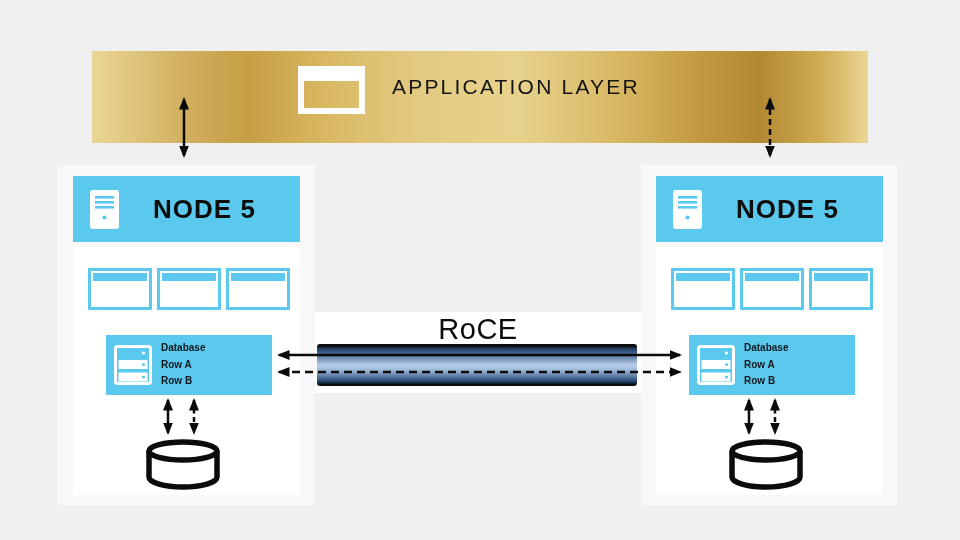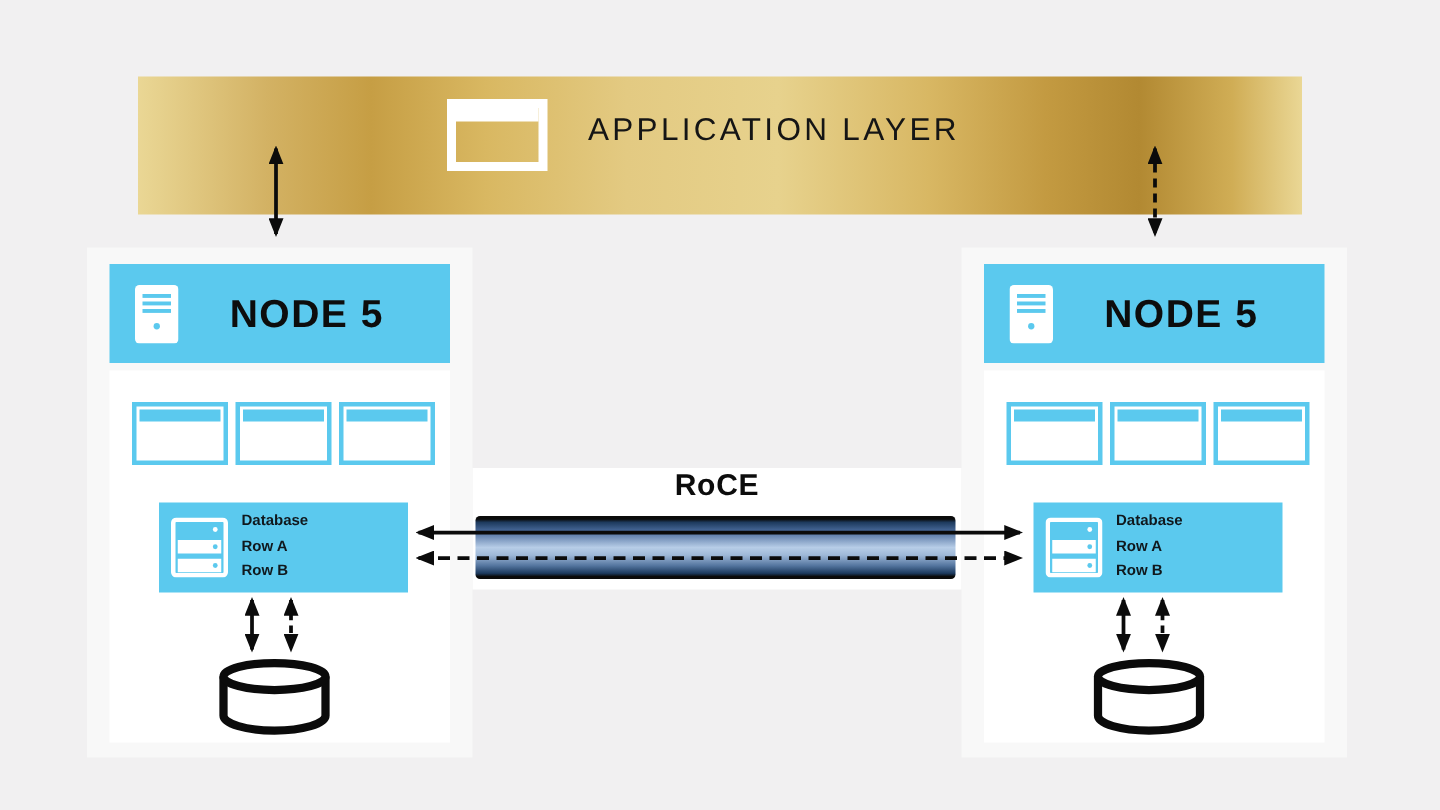--- a/index.html
+++ b/index.html
@@ -57,21 +57,21 @@
   .db-text { margin-left:9px; font-size:10px; font-weight:600; line-height:16.5px; color:#10181d; }
   .cyl { position:absolute; left:72px; top:192px; }
 
   
   .roce-band {
     position:absolute; left:315px; top:312px; width:326px; height:81px;
     background:#ffffff; z-index:1; text-align:center;
   }
   .roce-label {
     display:inline-block; margin-top:1px;
-    font-size:20px; font-weight:bold; letter-spacing:0.5px; color:#0c0c0c;
+    font-size:29px; font-weight:normal; letter-spacing:0.5px; color:#0c0c0c;
   }
   .pipe {
     position:absolute; left:2px; top:32px; width:320px; height:42px; border-radius:3px;
     background:linear-gradient(180deg,
       #0b0b0b 0%, #0b0b0b 5%, #1d3a5d 10%, #48699a 24%, #b7cde7 50%,
       #9fb9d8 62%, #53749e 79%, #1c3a5e 91%, #0b0b0b 96%, #0b0b0b 100%);
   }
 
   
   .overlay { position:absolute; left:0; top:0; z-index:10; pointer-events:none; }

